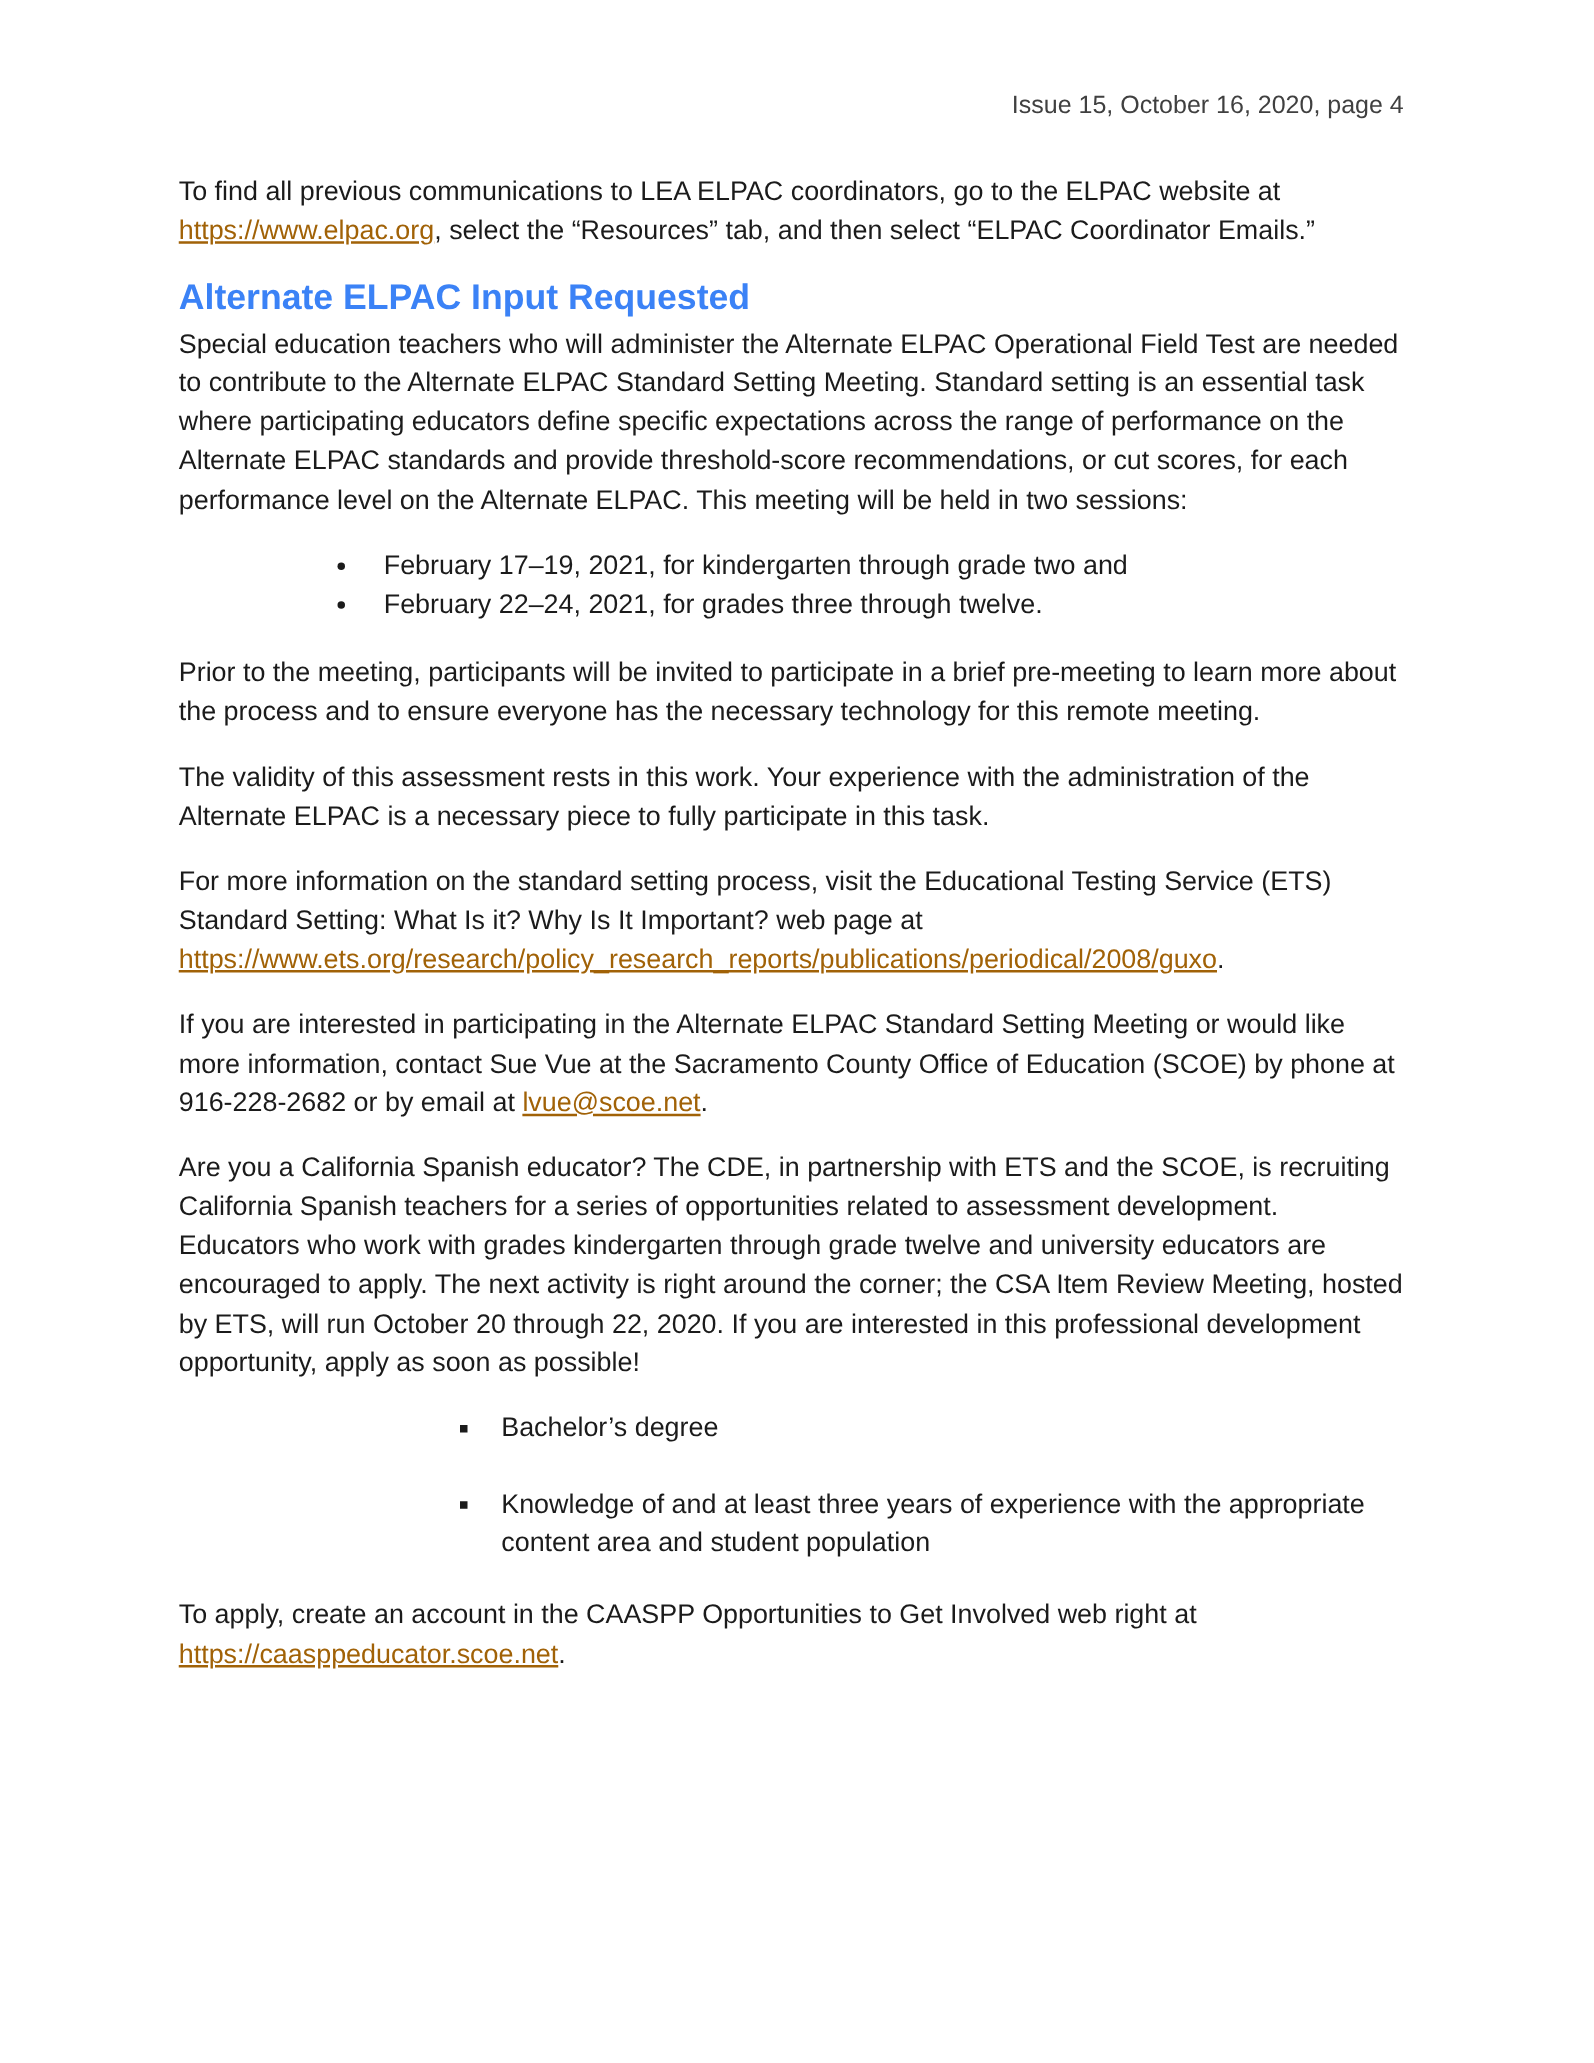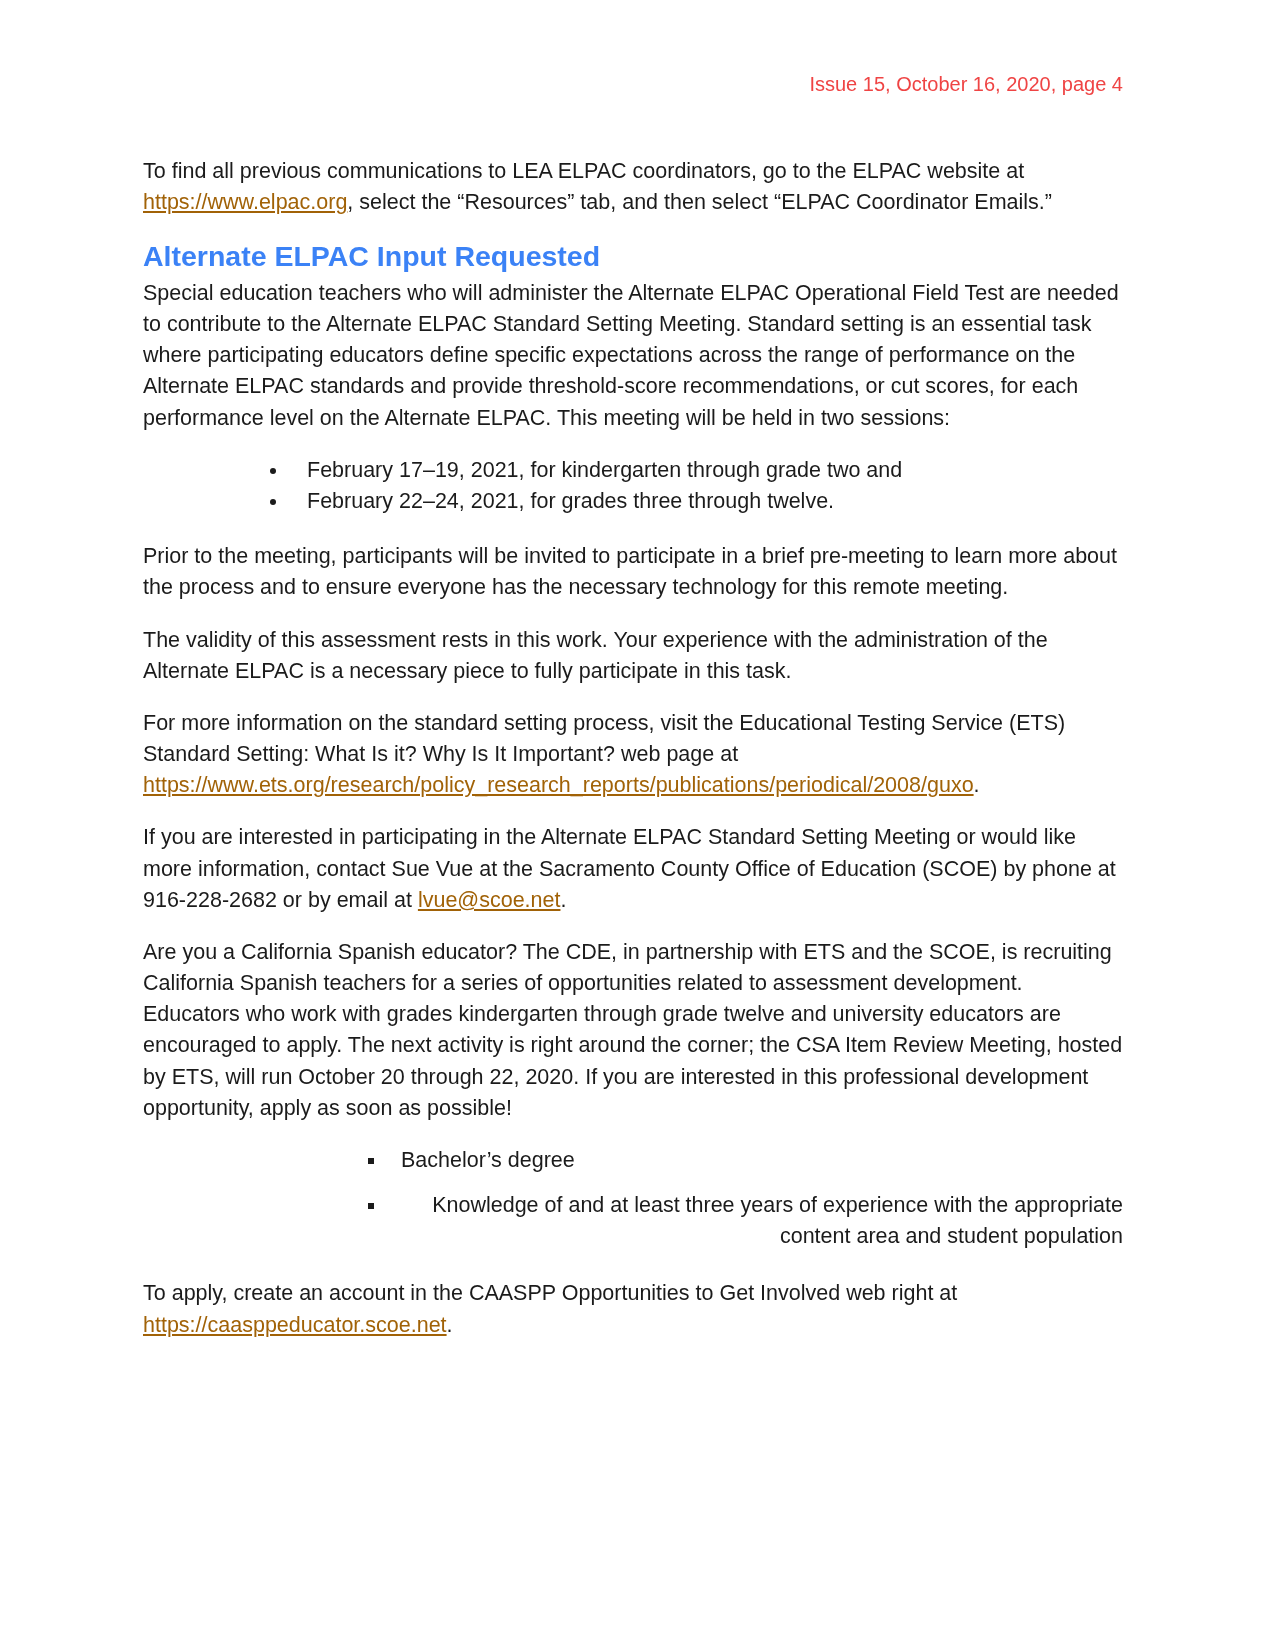--- a/index.html
+++ b/index.html
@@ -14,22 +14,22 @@
   }
   .page {
     width: 100%;
     height: 100%;
     padding: 72px 152px 0 143px;
   }
   .page-header {
     text-align: right;
     font-size: 20px;
     line-height: 1.2;
-    margin-bottom: 60px;
-    color: #ef4444;
+    margin-bottom: 42px;
+    color: #404040;
   }
   .content p {
     font-size: 21.5px;
     line-height: 1.45;
     margin-bottom: 21px;
   }
   .content h2 {
     font-size: 28.5px;
     line-height: 1.25;
     font-weight: bold;
@@ -54,23 +54,23 @@
   }
   ul.square-list {
     list-style-type: square;
     margin: 6px 0 26px 196px;
     padding-left: 48px;
   }
   ul.square-list li {
     font-size: 21.5px;
     line-height: 1.45;
     padding-left: 14px;
-    margin-bottom: 14px;
+    margin-bottom: 30px;
   }
-  ul.square-list li:last-child { margin-bottom: 0; text-align: right; }
+  ul.square-list li:last-child { margin-bottom: 0; }
 </style>
 </head>
 <body>
 
 <div class="page">
 
   <div class="page-header">
     <span>Issue 15, October 16, 2020, page 4</span>
   </div>
 

